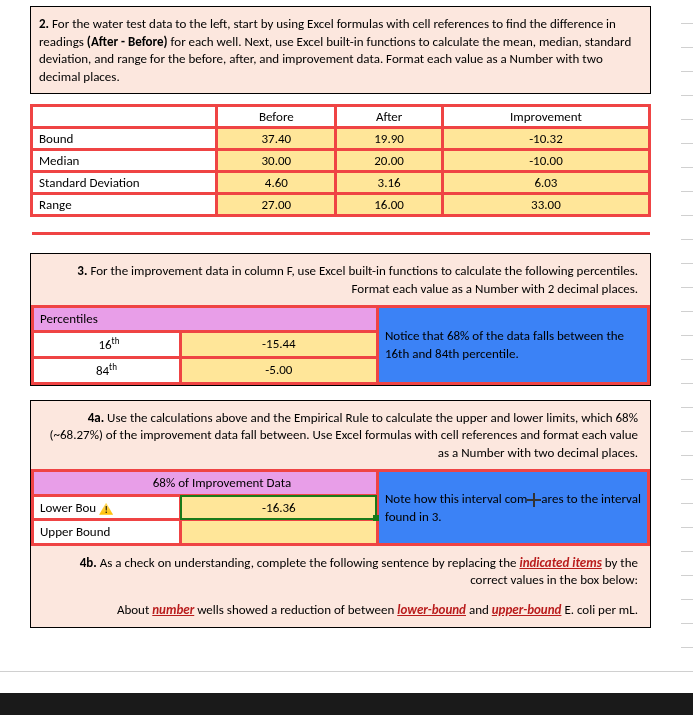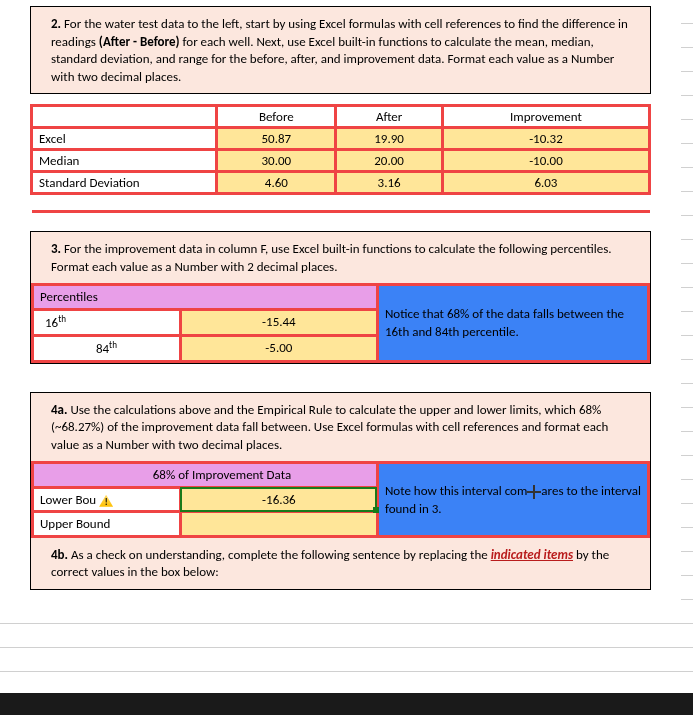--- a/index.html
+++ b/index.html
@@ -18,40 +18,40 @@
     position: relative;
   }
   .page-wrap {
     padding: 6px 30px 10px 30px;
     background: #fff;
     margin: 0 12px 0 0;
   }
   .section {
     background: #fce7de;
     border: 1px solid #000;
-    padding: 8px 20px;
+    padding: 8px 8px;
     margin-bottom: 10px;
     line-height: 1.35;
   }
   .section.no-pad { padding: 0; }
   .section b { font-weight: bold; }
   .q { font-weight: bold; }
   .tbl { width: 100%; border-collapse: collapse; }
   .tbl td, .tbl th {
     border: 3px solid #ef4444;
     padding: 2px 6px;
     font-size: 13px;
     font-weight: normal;
   }
   .hdr { background: #fff; font-weight: bold; text-align: center; }
   .rowlabel { background: #fff; font-weight: bold; text-align: left; }
   .yellow { background: #ffe699; text-align: center; font-weight: bold; }
   .pink { background: #e89ee8; font-weight: bold; }
   .note-cell { background: #3b82f6; border: 1px solid #000; padding: 3px 6px; vertical-align: middle; }
-  .instr { background: #fce7de; padding: 8px 20px; line-height: 1.35; }
+  .instr { background: #fce7de; padding: 8px 12px; line-height: 1.35; text-align: right; }
   sup { font-size: 0.7em; }
   .red-und { color: #b91c1c; text-decoration: underline; font-style: italic; font-weight: bold; }
   .warn-icon {
     display: inline-block; width: 14px; height: 12px;
     background: linear-gradient(#ffd966,#ffc000);
     clip-path: polygon(50% 0, 100% 100%, 0 100%);
     vertical-align: middle; position: relative;
   }
   .warn-icon::after {
     content: "!"; position: absolute; top: 1px; left: 0; right: 0;
@@ -89,36 +89,42 @@
 
   <table class="tbl" style="margin-bottom:18px;">
     <tbody>
         <tr>
       <th class="hdr" style="width:30%;"></th>
       <th class="hdr">Before</th>
       <th class="hdr">After</th>
       <th class="hdr">Improvement</th>
     </tr>
     <tr>
-      <td class="rowlabel">Excel</td>
-      <td class="yellow">50.87</td>
+      <td class="rowlabel">Bound</td>
+      <td class="yellow">37.40</td>
       <td class="yellow">19.90</td>
       <td class="yellow">-10.32</td>
     </tr>
     <tr>
       <td class="rowlabel">Median</td>
       <td class="yellow">30.00</td>
       <td class="yellow">20.00</td>
       <td class="yellow">-10.00</td>
     </tr>
     <tr>
       <td class="rowlabel">Standard Deviation</td>
       <td class="yellow">4.60</td>
       <td class="yellow">3.16</td>
       <td class="yellow">6.03</td>
+    </tr>
+    <tr>
+      <td class="rowlabel">Range</td>
+      <td class="yellow">27.00</td>
+      <td class="yellow">16.00</td>
+      <td class="yellow">33.00</td>
     </tr>
     <tr>
       <td style="height:18px;border-left:none;border-right:none;" colspan="1"></td>
       <td style="border-left:none;border-right:none;"></td>
       <td style="border-left:none;border-right:none;"></td>
       <td style="border-left:none;border-right:none;"></td>
     </tr>
   </tbody>
     </table>
 
@@ -127,36 +133,36 @@
       <span class="q">3.</span>
       <span>For the improvement data in column F, use Excel built-in functions to calculate the following percentiles. Format each value as a Number with 2 decimal places.</span>
     </div>
     <table class="tbl">
       <tbody>
           <tr>
         <td class="pink" colspan="2" style="text-align:left;width:56%;">Percentiles</td>
         <td class="note-cell" rowspan="3">Notice that 68% of the data falls between the 16th and 84th percentile.</td>
       </tr>
       <tr>
-        <td class="hdr" style="text-align:left;width:24%;padding-left:11px;">
+        <td class="hdr" style="text-align:center;width:24%;padding-left:11px;">
           <span>16</span><sup>th</sup>
         </td>
         <td class="yellow">-15.44</td>
       </tr>
       <tr>
         <td class="hdr" style="">
           <span>84</span><sup>th</sup>
         </td>
         <td class="yellow">-5.00</td>
       </tr>
     </tbody>
       </table>
   </div>
 
-  <div class="section no-pad" style="margin-top:28px;">
+  <div class="section no-pad" style="margin-top:14px;">
     <div class="instr">
       <span class="q">4a.</span>
       <span>Use the calculations above and the Empirical Rule to calculate the upper and lower limits, which 68% (~68.27%) of the improvement data fall between. Use Excel formulas with cell references and format each value as a Number with two decimal places.</span>
     </div>
 
     <table class="tbl">
       <tbody>
           <tr>
         <td class="pink" colspan="2" style="text-align:center;width:56%;padding-left:40px;">68% of Improvement Data</td>
         <td class="note-cell" rowspan="3">
@@ -177,17 +183,26 @@
     </tbody>
       </table>
 
     <div class="instr">
       <span class="q">4b.</span>
       <span>As a check on understanding, complete the following sentence by replacing the </span>
       <span class="red-und">indicated items</span>
       <span> by the correct values in the box below:</span>
     </div>
 
+    <div class="instr" style="padding-top:4px;">
+      <span>About </span>
+      <span class="red-und">number</span>
+      <span> wells showed a reduction of between </span>
+      <span class="red-und">lower-bound</span>
+      <span> and </span>
+      <span class="red-und">upper-bound</span>
+      <span> E. coli per mL.</span>
+    </div>
   </div>
 
 </div>
 
 <div class="taskbar"></div>
 
 </body></html>

